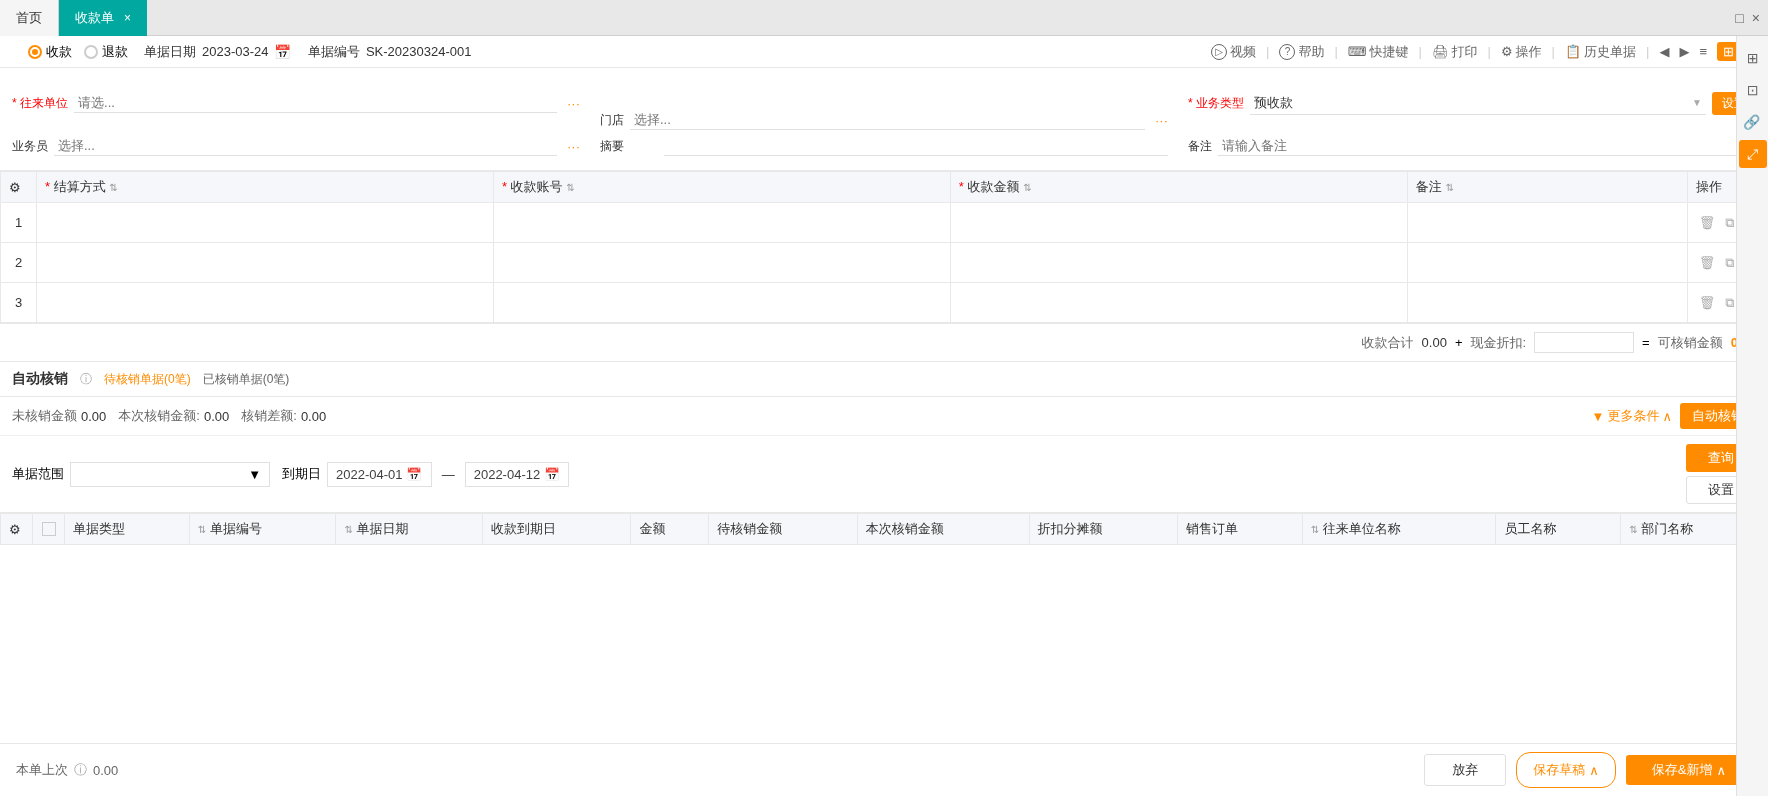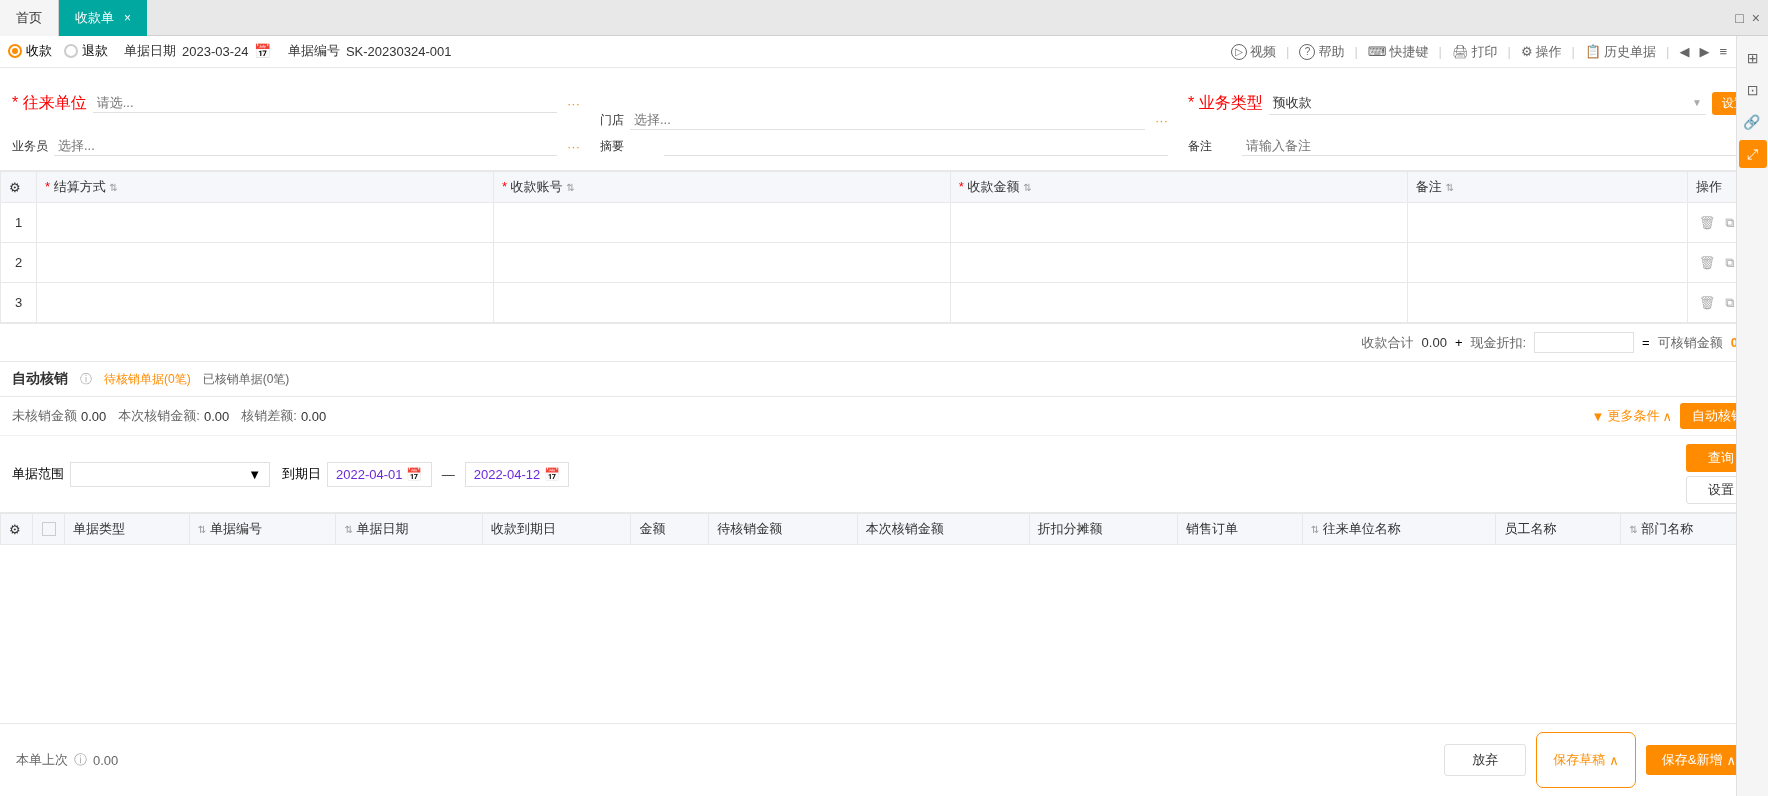--- a/index.html
+++ b/index.html
@@ -17,42 +17,42 @@
     }
     .tab-close { cursor: pointer; font-size: 12px; margin-left: 4px; }
     .tab-bar-right { margin-left: auto; display: flex; align-items: center; padding-right: 8px; gap: 8px; }
     .tab-bar-icon { cursor: pointer; color: #666; font-size: 14px; }
 
     
     .main-wrap { background: #fff; height: calc(796px - 36px); display: flex; flex-direction: column; }
 
     
     .toolbar {
-      display: flex; align-items: flex-start; padding: 6px 8px; border-bottom: 1px solid #e8e8e8; background: #fff; gap: 16px;
+      display: flex; align-items: center; padding: 6px 28px; border-bottom: 1px solid #e8e8e8; background: #fff; gap: 16px;
     }
     .radio-group { display: flex; align-items: center; gap: 12px; }
     .radio-item { display: flex; align-items: center; gap: 4px; cursor: pointer; }
     .radio-dot { width: 14px; height: 14px; border-radius: 50%; border: 2px solid #ccc; display: flex; align-items: center; justify-content: center; }
     .radio-dot.active { border-color: #ff8c00; }
     .radio-dot.active::after { content: ''; width: 6px; height: 6px; border-radius: 50%; background: #ff8c00; display: block; }
     .toolbar-field { display: flex; align-items: center; gap: 6px; }
     .toolbar-label { color: #333; white-space: nowrap; }
     .toolbar-value { color: #333; }
     .toolbar-icon { color: #ff8c00; cursor: pointer; font-size: 14px; }
     .toolbar-right { margin-left: auto; display: flex; align-items: center; gap: 10px; color: #666; }
     .toolbar-right-item { display: flex; align-items: center; gap: 3px; cursor: pointer; color: #666; white-space: nowrap; }
     .toolbar-right-item .icon-circle { width: 16px; height: 16px; border-radius: 50%; border: 1.5px solid #666; display: flex; align-items: center; justify-content: center; font-size: 10px; }
     .toolbar-btn-orange { background: #ff8c00; color: #fff; border: none; padding: 3px 10px; border-radius: 3px; cursor: pointer; display: flex; align-items: center; gap: 3px; }
     .separator { color: #d0d0d0; }
 
     
     .form-area { padding: 8px 12px; background: #fff; border-bottom: 1px solid #e8e8e8; }
     .form-row { display: flex; align-items: center; gap: 0; margin-bottom: 6px; }
     .form-field { display: flex; align-items: center; flex: 1; gap: 6px; }
-    .form-field-label { color: #f00; white-space: nowrap; font-size: 16px; }
+    .form-field-label { color: #f00; white-space: nowrap; font-size: 12px; }
     .form-field-label::before { content: '* '; }
     .form-field-label-plain { color: #333; white-space: nowrap; font-size: 12px; }
     .form-input { flex: 1; border: none; border-bottom: 1px solid #e0e0e0; padding: 2px 4px; color: #ccc; outline: none; min-width: 80px; }
     .form-dots { color: #ff8c00; cursor: pointer; margin-left: 4px; }
     .form-select { display: flex; align-items: center; gap: 4px; border: none; border-bottom: 1px solid #e0e0e0; padding: 2px 4px; min-width: 100px; flex: 1; }
     .form-select-value { color: #333; flex: 1; }
     .form-select-arrow { color: #aaa; font-size: 10px; }
 
     
     .table-wrap { flex: 0 0 auto; overflow-x: auto; border-bottom: 1px solid #e8e8e8; }
@@ -95,43 +95,43 @@
     .auto-btn { background: #ff8c00; color: #fff; border: none; padding: 4px 12px; border-radius: 3px; cursor: pointer; }
 
     
     .filter-row {
       display: flex; align-items: center; padding: 8px 12px; background: #fff; gap: 12px; border-bottom: 1px solid #e8e8e8;
     }
     .filter-field { display: flex; align-items: center; gap: 6px; }
     .filter-select { border: 1px solid #e0e0e0; padding: 4px 8px; min-width: 200px; display: flex; align-items: center; gap: 4px; cursor: pointer; }
     .filter-select-text { flex: 1; color: #333; }
     .date-input { border: 1px solid #e0e0e0; padding: 4px 8px; min-width: 100px; display: flex; align-items: center; gap: 4px; cursor: pointer; }
-    .date-input-text { color: #6d28d9; }
+    .date-input-text { color: #404040; }
     .date-sep { color: #333; margin: 0 4px; }
     .filter-right { margin-left: auto; display: flex; flex-direction: column; gap: 4px; }
     .query-btn { background: #ff8c00; color: #fff; border: none; padding: 5px 16px; border-radius: 3px; cursor: pointer; width: 70px; text-align: center; }
     .setting-btn { background: #fff; color: #333; border: 1px solid #e0e0e0; padding: 4px 12px; border-radius: 3px; cursor: pointer; width: 70px; text-align: center; }
 
     
     .bottom-table-wrap { flex: 1; overflow: auto; background: #fff; }
     .bottom-table { width: 100%; border-collapse: collapse; }
     .bottom-table th { background: #f5f7fa; border: 1px solid #e8e8e8; padding: 6px 8px; color: #333; font-weight: normal; white-space: nowrap; text-align: left; }
     .checkbox-cell { display: flex; align-items: center; justify-content: center; }
     .checkbox { width: 14px; height: 14px; border: 1px solid #ccc; cursor: pointer; }
 
     
     .footer {
       display: flex; align-items: center; padding: 8px 16px; background: #fff; border-top: 1px solid #e8e8e8; gap: 12px;
     }
     .footer-info { display: flex; align-items: center; gap: 6px; color: #666; }
     .footer-info-icon { color: #aaa; cursor: pointer; }
     .footer-right { margin-left: auto; display: flex; align-items: center; gap: 10px; }
     .abandon-btn { background: #fff; color: #333; border: 1px solid #e0e0e0; padding: 6px 27px; border-radius: 3px; cursor: pointer; }
-    .draft-btn { background: #fff; color: #ff8c00; border: 1px solid #ff8c00; padding: 18px 16px; border-radius: 7px; cursor: pointer; display: flex; align-items: center; gap: 4px; }
-    .save-new-btn { background: #ff8c00; color: #fff; border: none; padding: 6px 16px; border-radius: 3px; cursor: pointer; display: flex; align-items: center; gap: 4px; }
+    .draft-btn { background: #fff; color: #ff8c00; border: 1px solid #ff8c00; padding: 8px 16px; border-radius: 14px; cursor: pointer; display: flex; align-items: center; gap: 4px; }
+    .save-new-btn { background: #ff8c00; color: #fff; border: none; padding: 6px 26px; border-radius: 3px; cursor: pointer; display: flex; align-items: center; gap: 4px; }
 
     
     .right-sidebar {
       position: absolute; right: 0; top: 36px; width: 32px; display: flex; flex-direction: column; align-items: center; padding-top: 8px; gap: 4px; background: #f5f5f5; border-left: 1px solid #e0e0e0; height: calc(796px - 36px);
     }
     .sidebar-icon { width: 28px; height: 28px; display: flex; align-items: center; justify-content: center; cursor: pointer; color: #666; font-size: 14px; border-radius: 3px; }
     .sidebar-icon.active { background: #ff8c00; color: #fff; }
   </style>
 </head>
 <body>
@@ -253,21 +253,21 @@
         <span class="form-dots">···</span>
       </div>
 
       <div class="form-field" style="flex: 2; margin-left: 20px; gap: 40px;">
         <span class="form-field-label-plain">摘要</span>
         <input class="form-input" type="text" style="">
       </div>
 
       <div class="form-field" style="flex: 2; margin-left: 20px;">
         <span class="form-field-label-plain">备注</span>
-        <input class="form-input" type="text" style="color: rgb(204, 204, 204); margin-left: 24px;" placeholder="请输入备注">
+        <input class="form-input" type="text" style="color: rgb(204, 204, 204);" placeholder="请输入备注">
       </div>
     </div>
   </div>
 
   <div class="table-wrap">
     <table>
       <thead>
         <tr>
           <th style="width: 36px;">
             <span>⚙</span>

